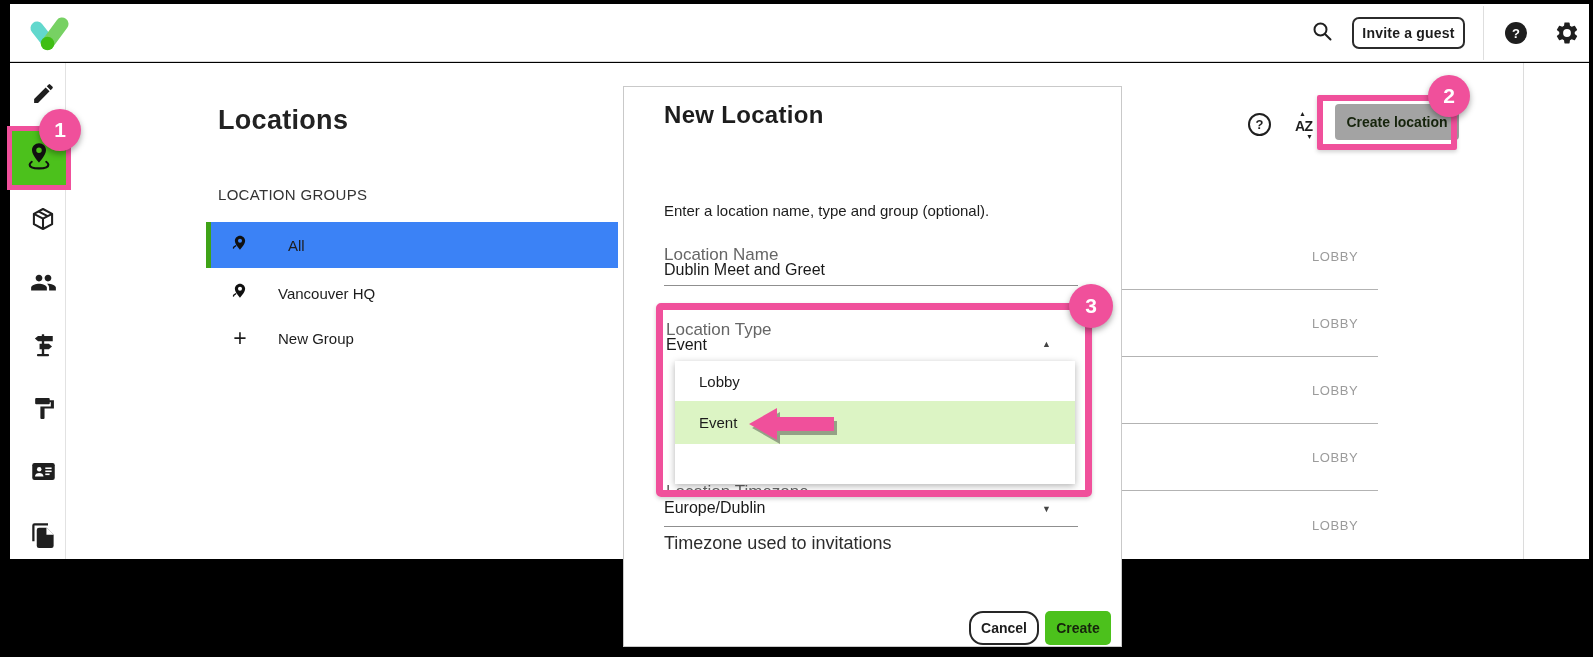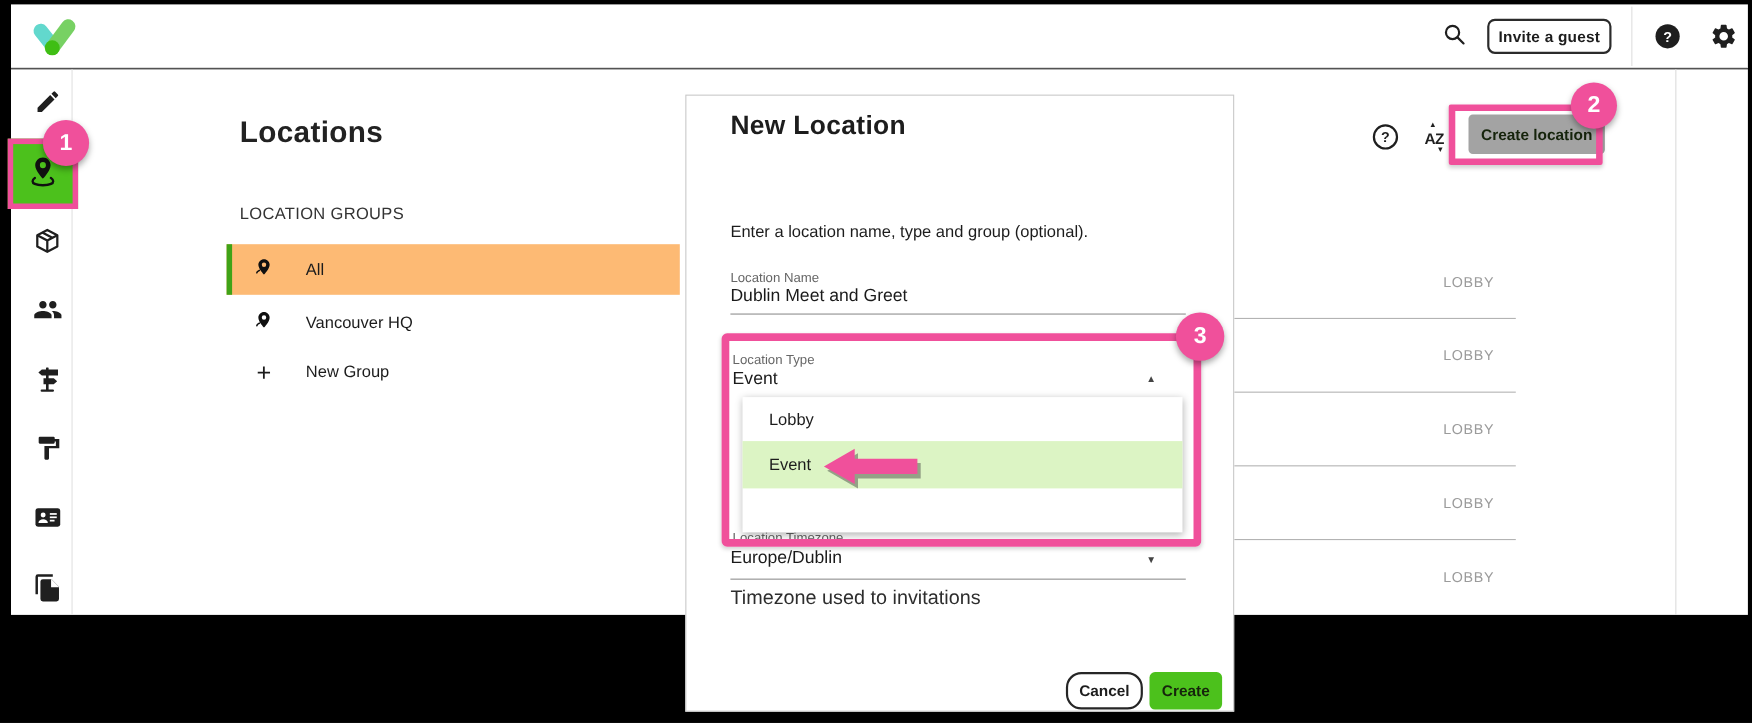--- a/index.html
+++ b/index.html
@@ -23,21 +23,21 @@
   
   .side-item { position:absolute; left:20px; width:26px; height:26px; display:flex; align-items:center; justify-content:center; cursor:pointer; }
   .side-hl-box { position:absolute; left:-3px; top:63px; width:64px; height:64px; background:#4cc11c; border:5px solid #f0509b; display:flex; align-items:center; justify-content:center; z-index:3; cursor:pointer; }
 
   
   .page-title { position:absolute; left:208px; top:105px; font-size:27px; font-weight:800; color:#222; letter-spacing:.3px; }
   .groups-header { position:absolute; left:208px; top:186px; font-size:15px; color:#333; letter-spacing:.3px; }
   .group-row { position:absolute; left:196px; width:412px; display:flex; align-items:center; cursor:pointer; }
   .group-row .g-icon { margin-left:17px; width:24px; display:flex; justify-content:center; }
   .group-row .g-label { margin-left:26px; font-size:15px; color:#1c1c1c; }
-  .group-all { top:222px; height:46px; background:#fdba74; border-left:5px solid #3fa317; }
+  .group-all { top:222px; height:46px; background:#3b82f6; border-left:5px solid #3fa317;gap:10px; }
   .group-van { top:272px; height:42px; border-left:5px solid transparent; }
   .group-new { top:317px; height:42px; border-left:5px solid transparent; }
   .plus-glyph { font-size:23px; font-weight:400; color:#1c1c1c; line-height:20px; }
 
   .help-outline { position:absolute; left:1238px; top:113px; width:23px; height:23px; border:2px solid #1f1f1f; border-radius:50%; color:#1f1f1f; font-size:13px; font-weight:800; display:flex; align-items:center; justify-content:center; cursor:pointer; }
   .az-icon { position:absolute; left:1283px; top:111px; width:30px; height:28px; cursor:pointer; }
   .az-letters { position:absolute; left:2px; top:7px; font-size:14px; font-weight:800; color:#1f1f1f; letter-spacing:-.5px; }
   .az-up { position:absolute; left:6px; top:-1px; font-size:7px; color:#1f1f1f; }
   .az-down { position:absolute; left:13px; bottom:-1px; font-size:7px; color:#1f1f1f; }
 
@@ -46,21 +46,21 @@
   
   .loc-table { position:absolute; left:1112px; top:223px; width:256px; }
   .loc-row { position:relative; height:67px; border-bottom:1px solid #b3b3b3; cursor:pointer; }
   .loc-row:last-child { border-bottom:none; }
   .loc-row .loc-type { position:absolute; left:190px; top:50%; transform:translateY(-50%); font-size:13px; color:#9b9b9b; letter-spacing:.6px; }
 
   
   .modal { position:absolute; left:623px; top:86px; width:499px; height:561px; background:#fff; border:1px solid #c9c9c9; z-index:10; }
   .modal-title { position:absolute; left:40px; top:14px; font-size:24px; font-weight:800; color:#1d1d1d; letter-spacing:.3px; }
   .modal-instruction { position:absolute; left:40px; top:115px; font-size:15px; color:#1c1c1c; }
-  .field-label { position:absolute; font-size:12px; color:#666; }
+  .field-label { position:absolute; font-size:17px; color:#666; }
   .field-value { position:absolute; font-size:16px; color:#1a1a1a; }
   .field-line { position:absolute; height:1px; background:#8f8f8f; width:414px; left:40px; }
   .caret { position:absolute; font-size:9px; color:#444; }
 
   .dropdown-panel { position:absolute; left:51px; top:274px; width:400px; height:123px; background:#fff; box-shadow:0 2px 7px rgba(0,0,0,.3); z-index:3; }
   .dd-option { height:40px; display:flex; align-items:center; padding-left:24px; font-size:15px; color:#1c1c1c; cursor:pointer; }
   .dd-selected { background:#dcf4c4; height:43px; }
 
   .modal-btn { position:absolute; top:524px; height:34px; border-radius:14px; font-family:"Liberation Sans",sans-serif; font-size:14px; font-weight:800; cursor:pointer; }
   .cancel-btn { left:345px; width:70px; background:#fff; border:2px solid #262626; color:#1d1d1d; }

